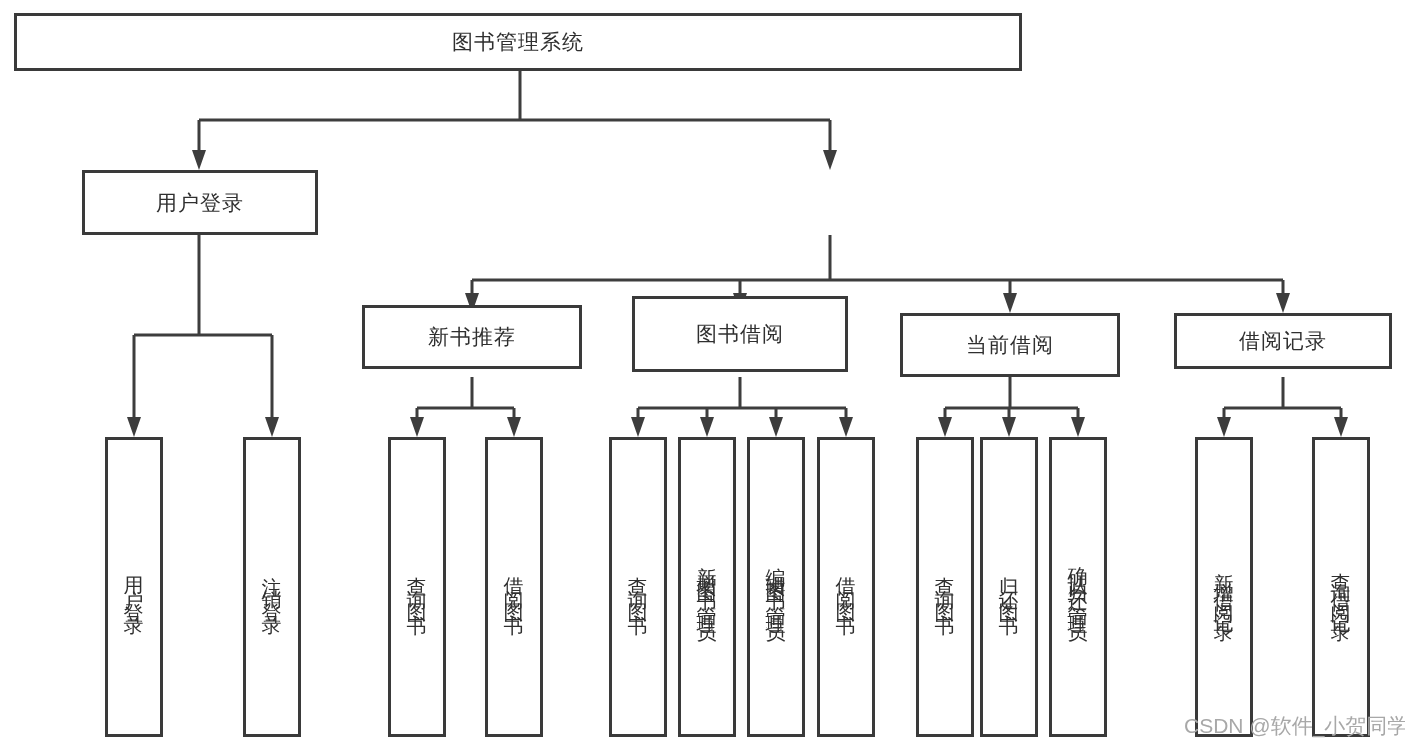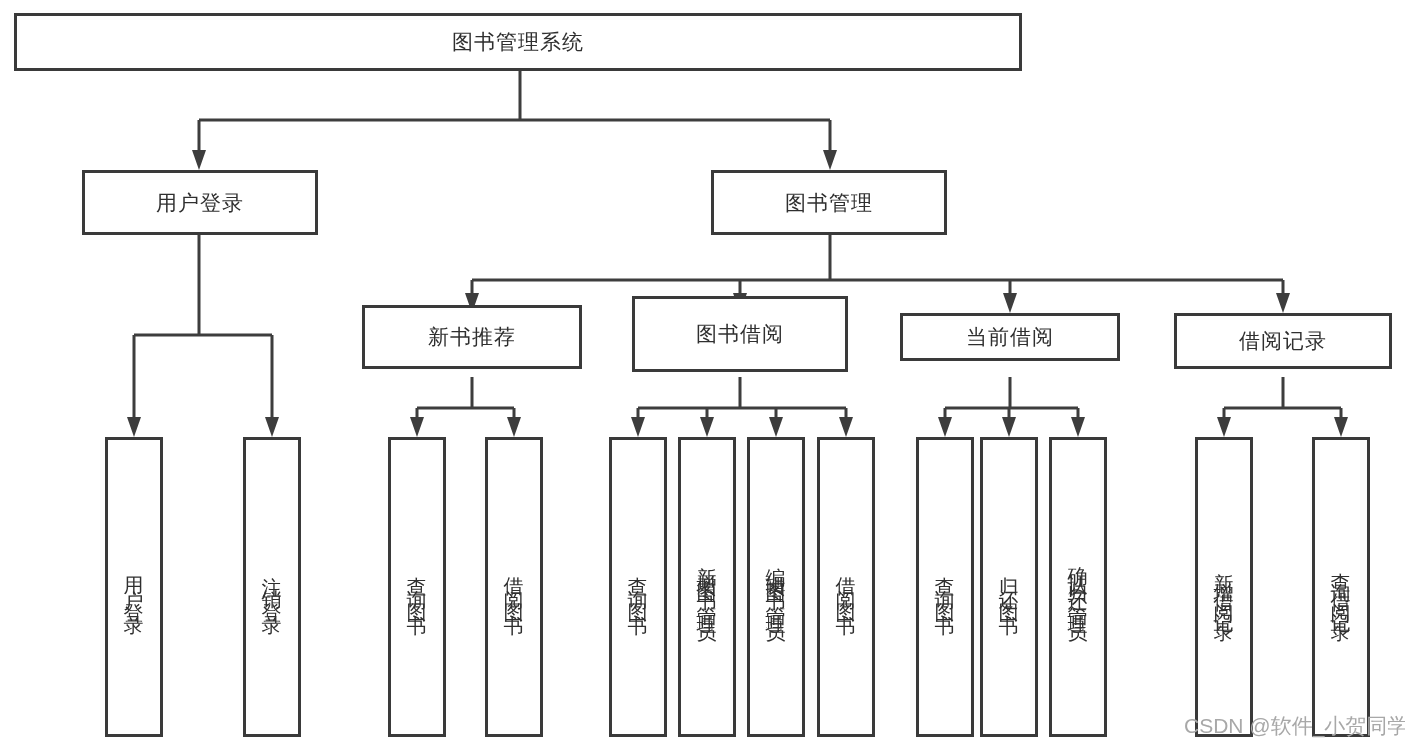--- a/index.html
+++ b/index.html
@@ -84,31 +84,28 @@
     </g>
   </svg>
 
   <div class="node hbox" style="left:14px;top:13px;width:1008px;height:58px">
     <span>图书管理系统</span>
   </div>
 
   <div class="node hbox" style="left:82px;top:170px;width:236px;height:65px">
     <span>用户登录</span>
   </div>
-  <div class="node hbox" style="left:711px;top:170px;width:236px;height:65px">
-    <span>图书管理</span>
-  </div>
 
   <div class="node hbox" style="left:362px;top:305px;width:220px;height:64px">
     <span>新书推荐</span>
   </div>
   <div class="node hbox" style="left:632px;top:296px;width:216px;height:76px">
     <span>图书借阅</span>
   </div>
-  <div class="node hbox" style="left:900px;top:313px;width:220px;height:48px">
+  <div class="node hbox" style="left:900px;top:313px;width:220px;height:64px">
     <span>当前借阅</span>
   </div>
   <div class="node hbox" style="left:1174px;top:313px;width:218px;height:56px">
     <span>借阅记录</span>
   </div>
 
   <div class="node vbox" style="left:105px;top:437px;width:58px;height:300px">
     <span class="vtext">用户登录</span>
   </div>
   <div class="node vbox" style="left:243px;top:437px;width:58px;height:300px">

